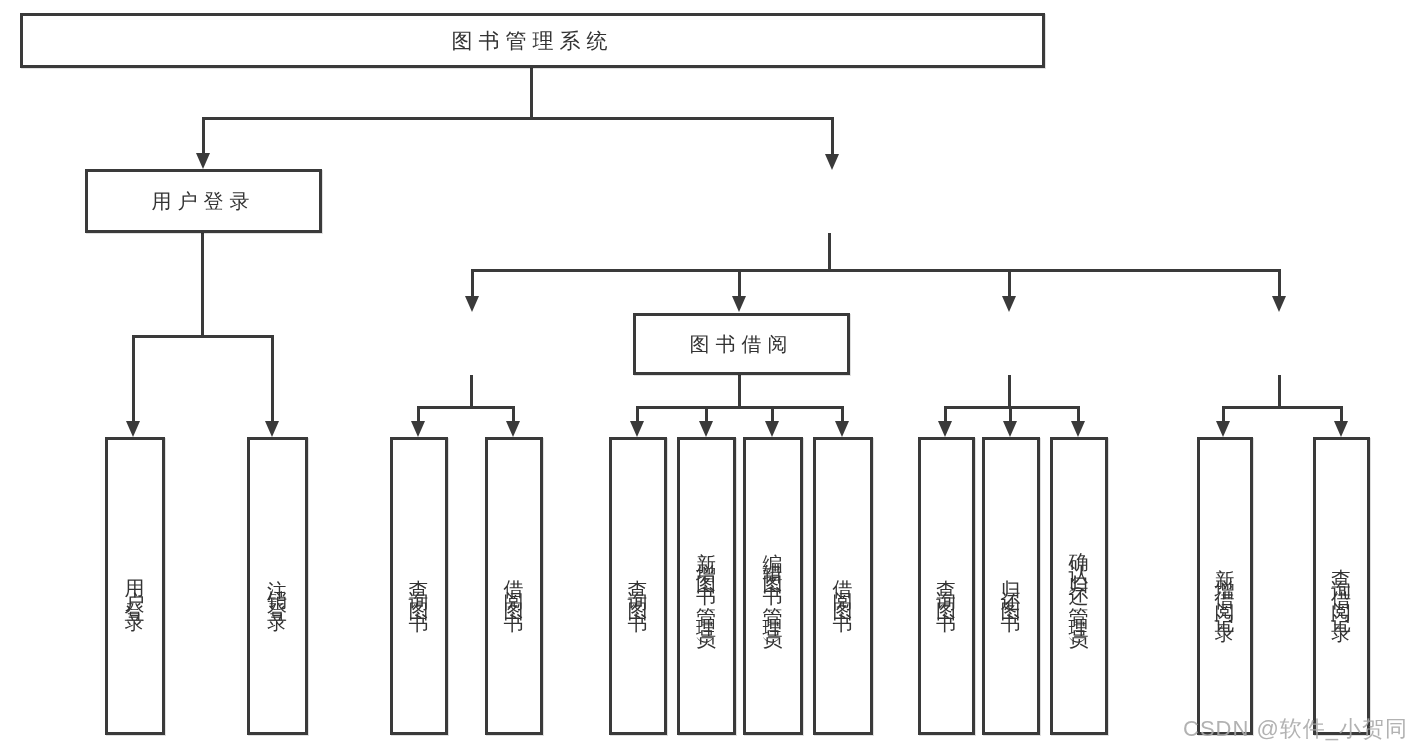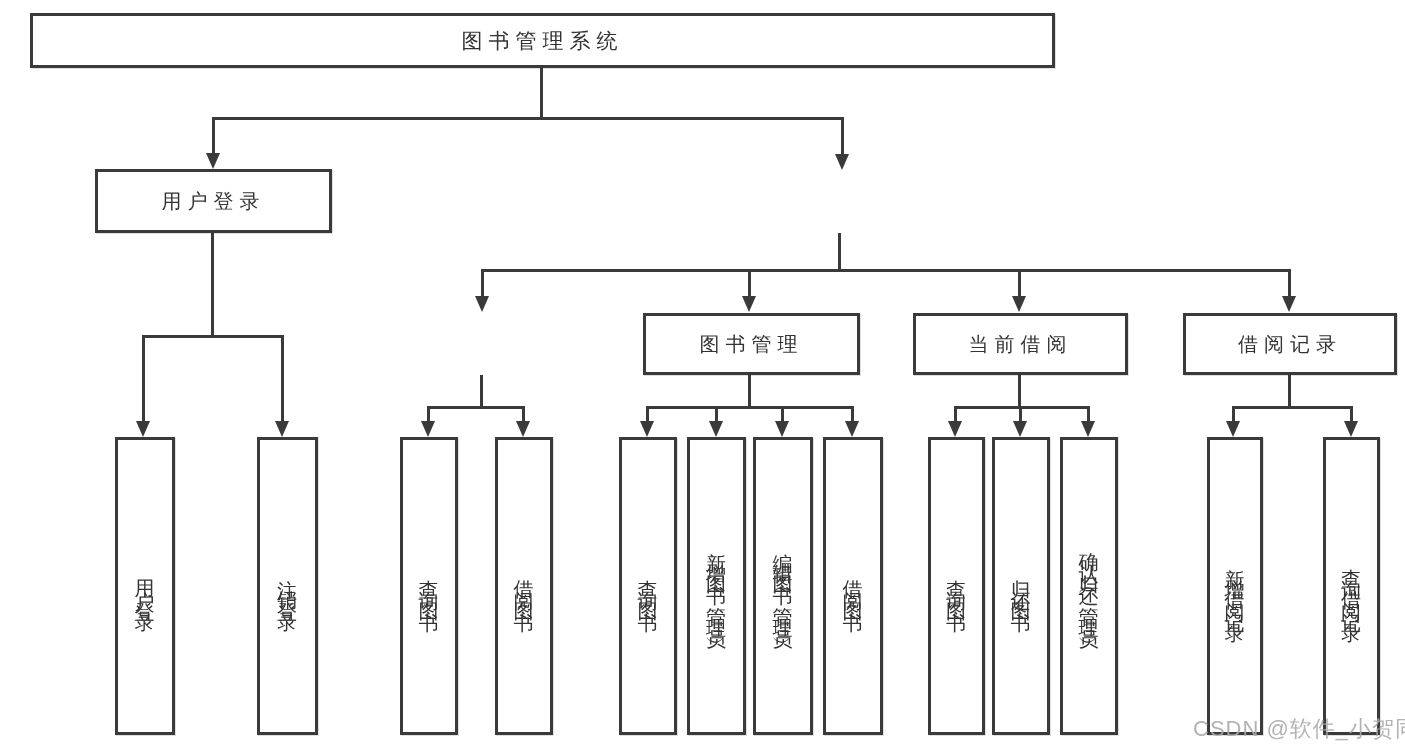--- a/index.html
+++ b/index.html
@@ -3,21 +3,21 @@
 <meta charset="utf-8">
 <style>
   html,body{margin:0;padding:0;}
   body{
     width:1405px;height:747px;
     background:#ffffff;
     font-family:"Liberation Sans","DejaVu Sans",sans-serif;
     overflow:hidden;
     position:relative;
   }
-  .canvas{position:absolute;left:10px;top:0;width:1150px;height:747px;}
+  .canvas{position:absolute;left:0;top:0;width:1150px;height:747px;}
 
   
   .node{
     position:absolute;
     box-sizing:border-box;
     background:#ffffff;
     border:3px solid #3a3a3a;
     display:flex;align-items:center;justify-content:center;
     color:#333333;
     box-shadow:1px 1px 0 rgba(0,0,0,0.12);
@@ -60,27 +60,21 @@
 
   <div class="node root" style="left:20px;top:13px;width:1025px;height:55px">
     <span>图书管理系统</span>
   </div>
 
   <div class="node branch" style="left:85px;top:169px;width:237px;height:64px">
     <span>用户登录</span>
   </div>
 
   <div class="node branch" style="left:633px;top:313px;width:217px;height:62px">
-    <span>图书管理</span>
-  </div>
-  <div class="node branch" style="left:903px;top:313px;width:215px;height:62px">
-    <span>当前借阅</span>
-  </div>
-  <div class="node branch" style="left:1173px;top:313px;width:214px;height:62px">
-    <span>借阅记录</span>
+    <span>图书借阅</span>
   </div>
 
   <div class="node leaf" style="left:105px;top:437px;width:60px;height:298px">
     <span>用户登录</span>
   </div>
   <div class="node leaf" style="left:247px;top:437px;width:61px;height:298px">
     <span>注销登录</span>
   </div>
 
   <div class="node leaf" style="left:390px;top:437px;width:58px;height:298px">

